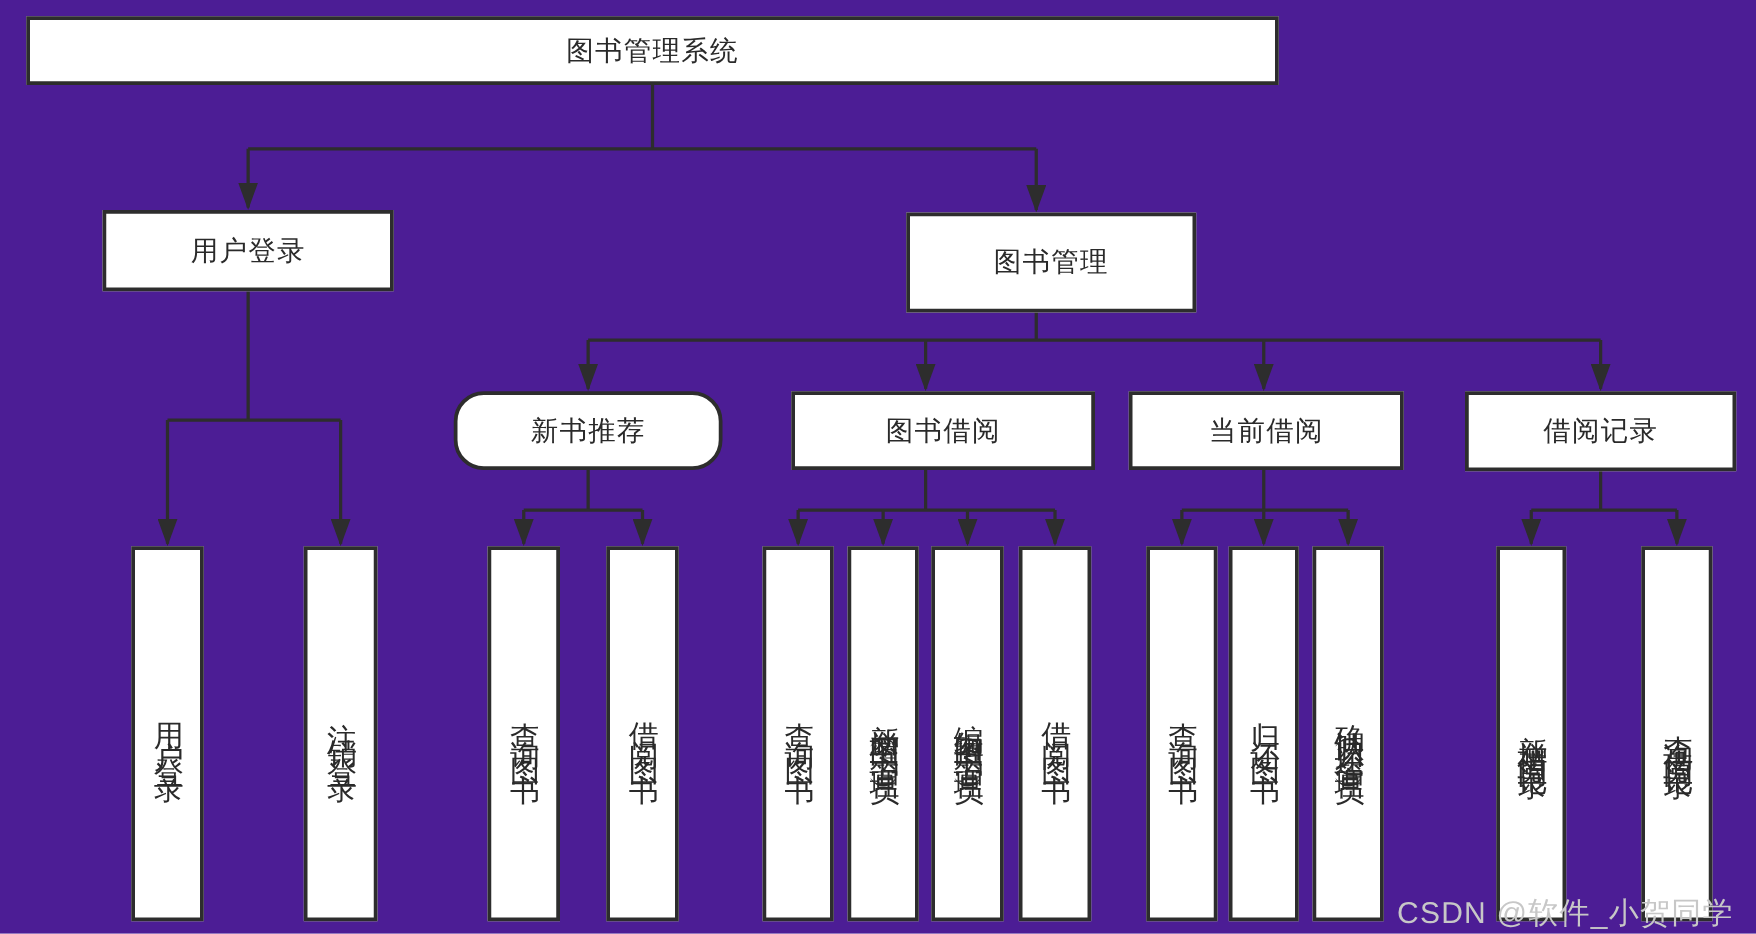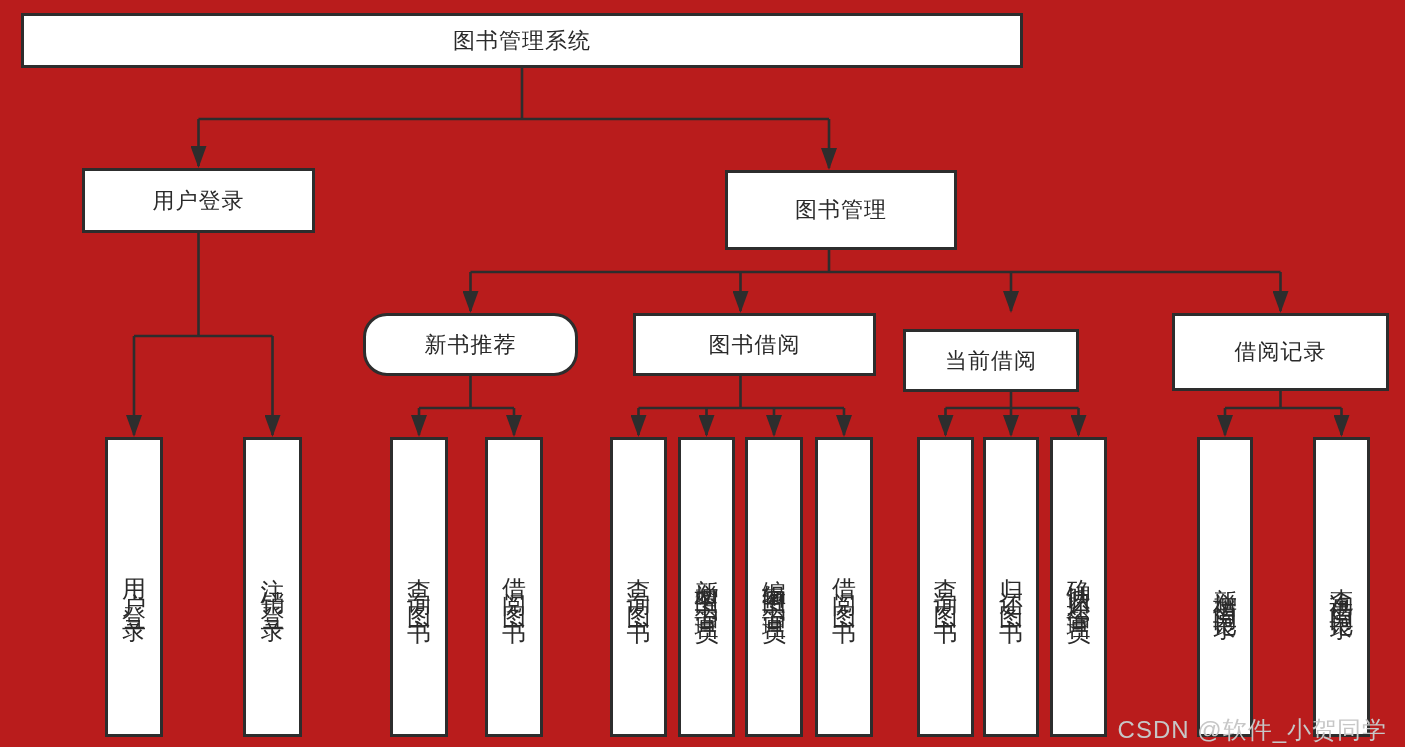--- a/index.html
+++ b/index.html
@@ -1,20 +1,20 @@
 <!DOCTYPE html>
 <html><head>
 <meta charset="utf-8">
 <style>
   html, body { margin: 0; padding: 0; background: #ffffff; }
   .stage {
     position: relative;
     width: 1405px;
     height: 747px;
-    background: #b91c1c;
+    background: #4c1d95;
     font-family: "Liberation Sans", "DejaVu Sans", sans-serif;
     overflow: hidden;
   }
   .connector-layer {
     position: absolute;
     left: 0; top: 0;
     width: 1405px; height: 747px;
   }
   .edge { stroke: #2d2d2d; stroke-width: 2.6; fill: none; }
   .box {
@@ -122,24 +122,24 @@
   <div class="box hbox" style="left:725px; top:170px; width:232px; height:80px;">
     <span>图书管理</span>
   </div>
 
   <div class="box hbox" style="left:363px; top:313px; width:215px; height:63px;border-radius:24px;">
     <span>新书推荐</span>
   </div>
   <div class="box hbox" style="left:633px; top:313px; width:243px; height:63px;">
     <span>图书借阅</span>
   </div>
-  <div class="box hbox" style="left:903px; top:313px; width:176px; height:63px;margin-top:16px;">
+  <div class="box hbox" style="left:903px; top:313px; width:220px; height:63px;">
     <span>当前借阅</span>
   </div>
-  <div class="box hbox" style="left:1172px; top:313px; width:217px; height:78px;">
+  <div class="box hbox" style="left:1172px; top:313px; width:217px; height:64px;">
     <span>借阅记录</span>
   </div>
 
   <div class="box leaf" style="left:105px; top:437px; width:58px; height:300px;">
     <span class="leaf-label" style="letter-spacing: 14px;">用户登录</span>
   </div>
   <div class="box leaf" style="left:243px; top:437px; width:59px; height:300px;">
     <span class="leaf-label" style="letter-spacing: 14px;">注销登录</span>
   </div>
 

